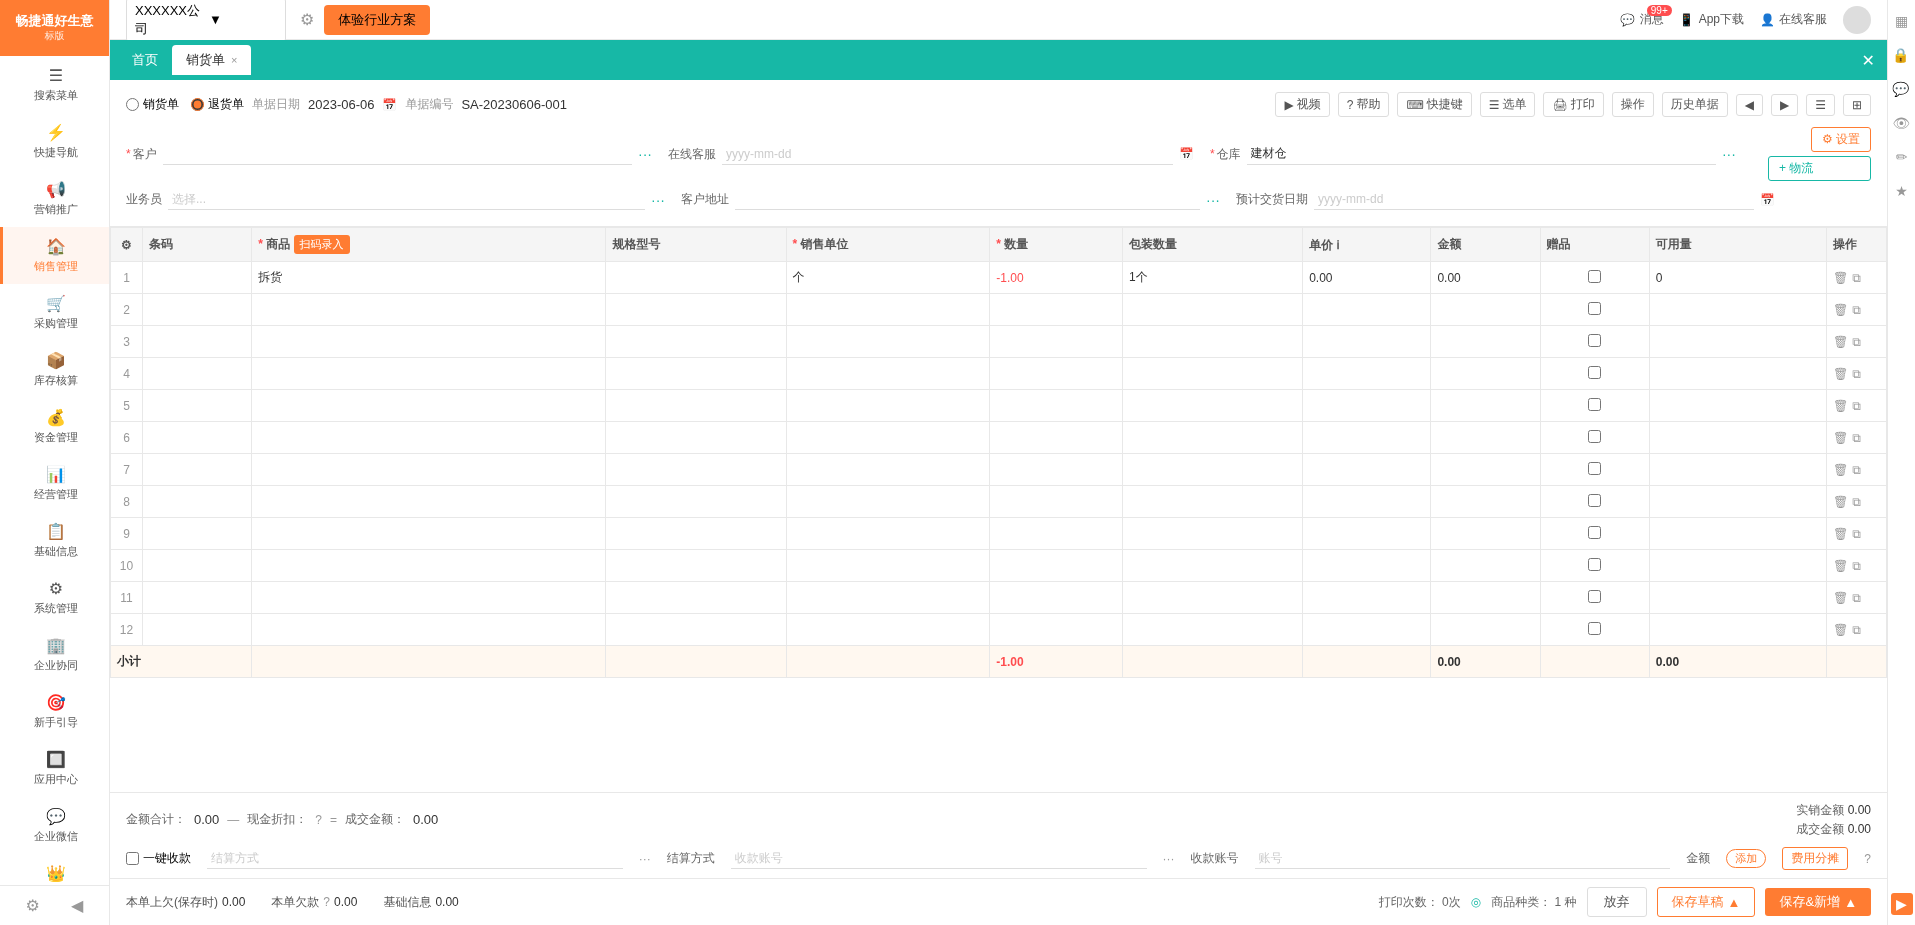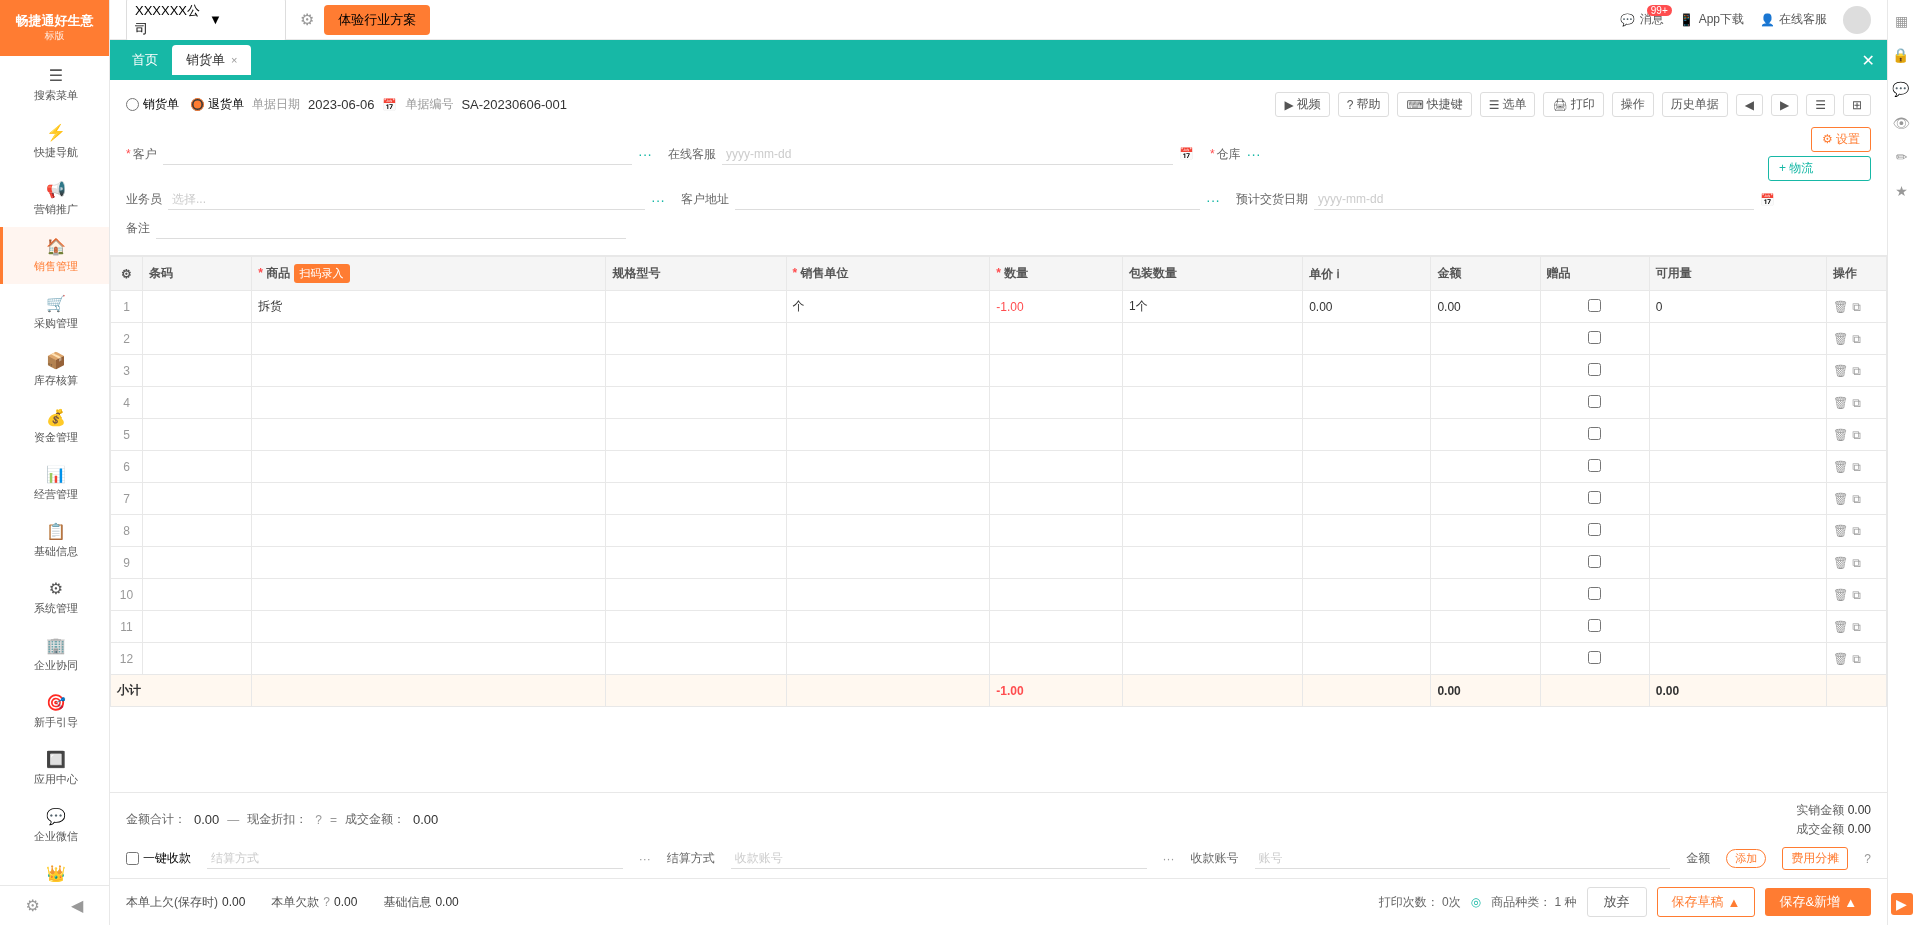--- a/index.html
+++ b/index.html
@@ -627,20 +627,21 @@
           <input class="field-input" type="text" style="">
           <span class="field-dots">···</span>
         </div>
         <div class="form-field">
           <span class="field-label">在线客服</span>
           <input class="field-input" type="text" placeholder="yyyy-mm-dd" style="">
           <span class="calendar-icon">📅</span>
         </div>
         <div class="form-field">
           <span class="field-label required">仓库</span>
+          <input class="field-input" type="text" value="建材仓" style="">
           <span class="field-dots">···</span>
         </div>
         <div class="right-btns">
           <button class="setting-btn">⚙ 设置</button>
           <button class="logistics-btn">+ 物流</button>
         </div>
       </div>
 
       <div class="form-row">
         <div class="form-field">
@@ -654,26 +655,20 @@
           <span class="field-dots">···</span>
         </div>
         <div class="form-field">
           <span class="field-label">预计交货日期</span>
           <input class="field-input" type="text" placeholder="yyyy-mm-dd" style="">
           <span class="calendar-icon">📅</span>
         </div>
         <div style="width: 80px;"></div>
       </div>
 
-      <div class="form-row">
-        <div class="form-field" style="max-width: 500px;">
-          <span class="field-label">备注</span>
-          <input class="field-input" type="text" style="min-width: 300px;">
-        </div>
-      </div>
     </div>
 
     <div class="table-area">
       <table>
         <thead>
           <tr>
             <th style="width:32px; text-align:center;">⚙</th>
             <th>条码</th>
             <th style="min-width:120px;">
               <span class="required-star">*</span> 商品

